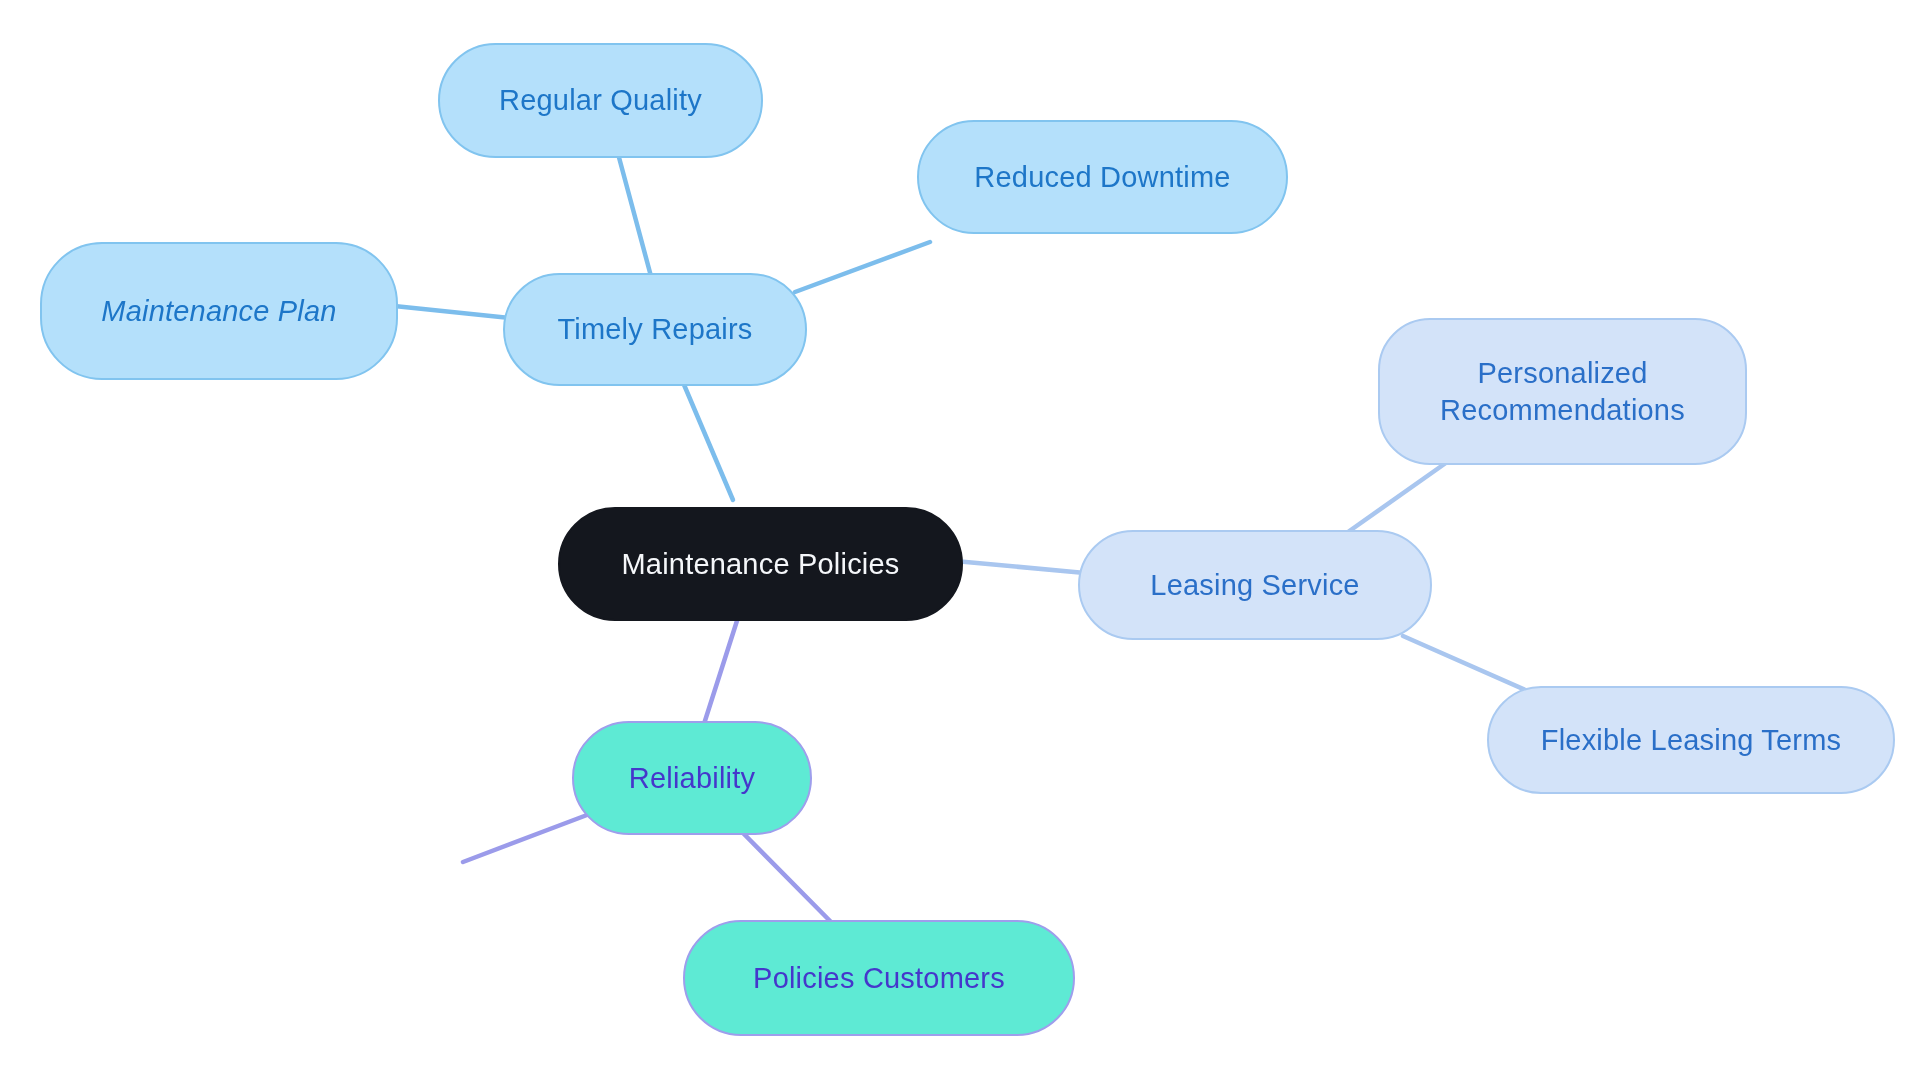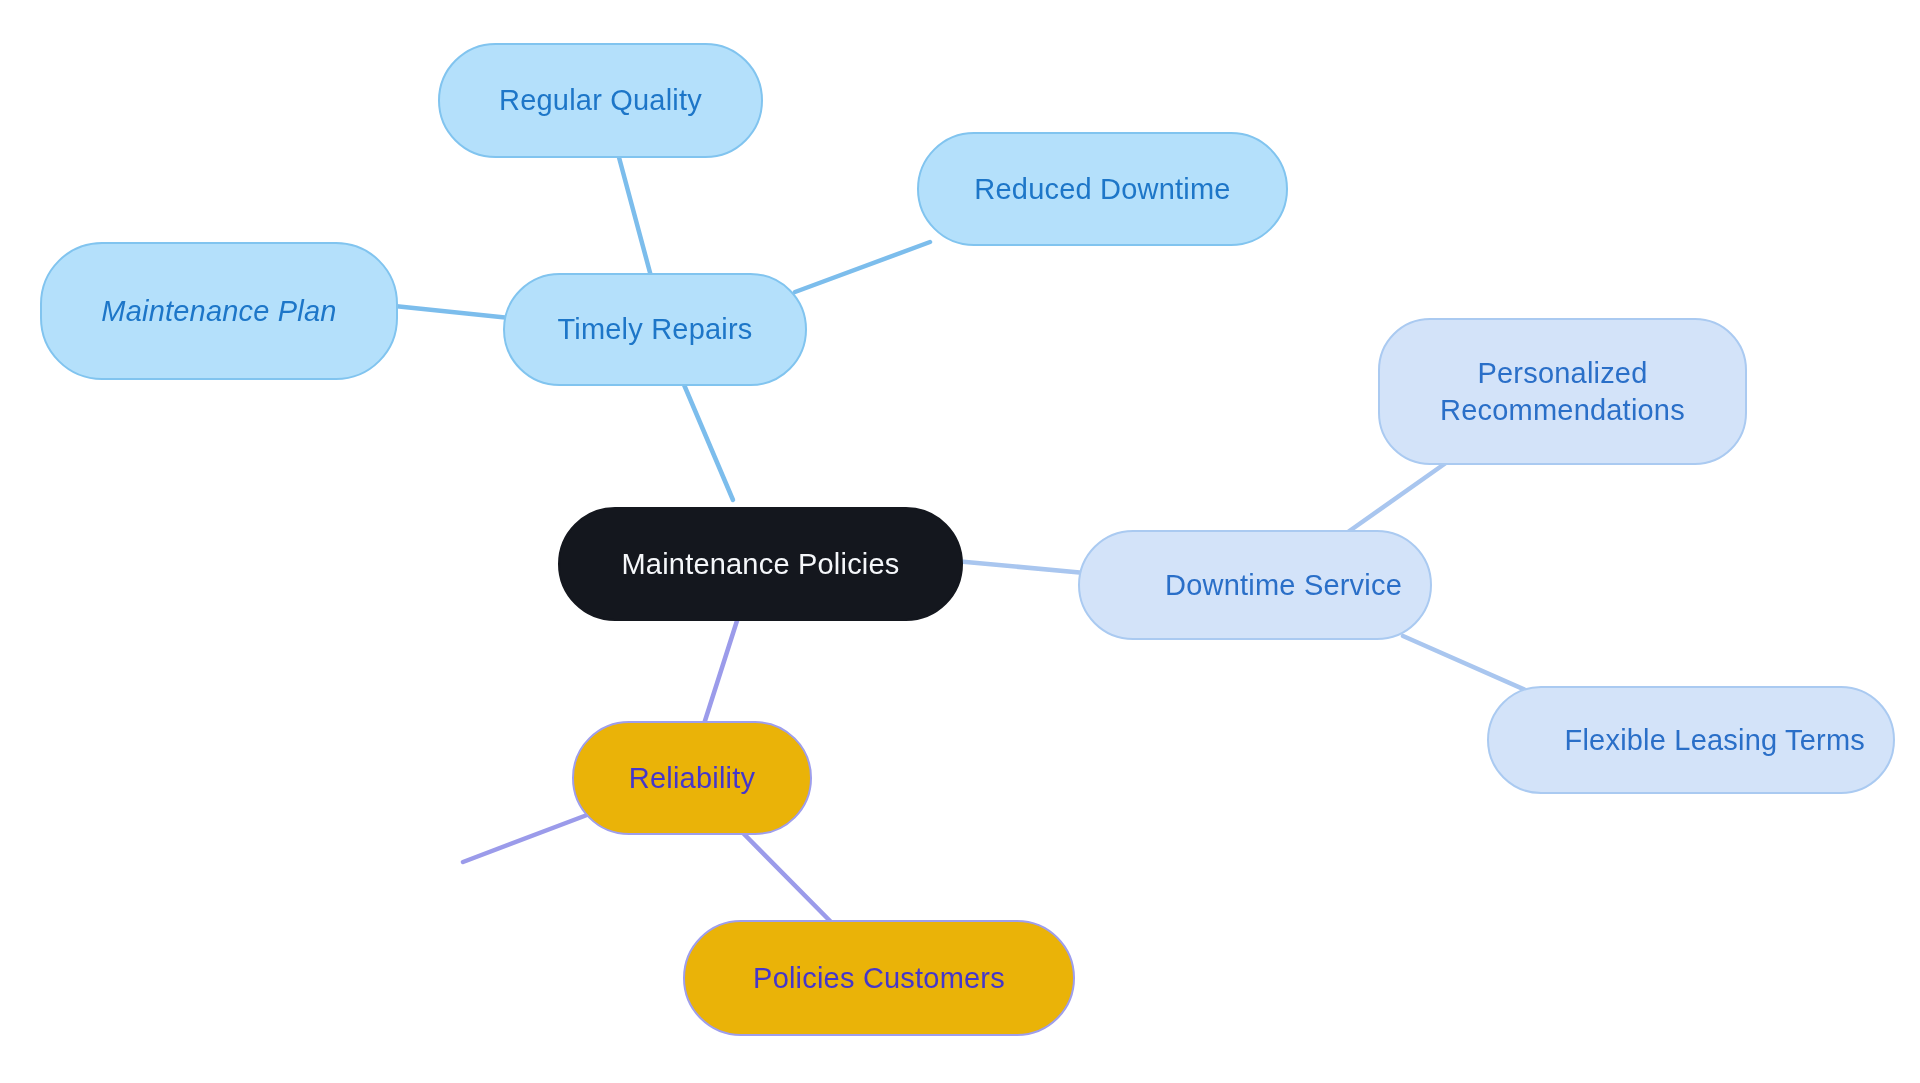--- a/index.html
+++ b/index.html
@@ -56,24 +56,23 @@
   }
   .node-sky {
     background: #b4e0fb;
     border-color: #81c4ef;
     color: #1d76c8;
   }
   .node-cs {
     background: #d3e3f9;
     border-color: #aacaf1;
     color: #2a6fc8;
-    justify-content: flex-end;
   }
   .node-purple {
-    background: #eab308;
+    background: #5eead4;
     border-color: #9e9eec;
     color: #4537cb;
   }
 </style>
 </head>
 <body>
 
 <div class="canvas">
 
   <svg class="edges-layer" viewBox="0 0 1920 1083">
@@ -95,29 +94,29 @@
   <div class="node node-root" style="left:558px; top:494px; width:405px; height:114px;margin-top:13px;">
     <span>Maintenance Policies</span>
   </div>
 
   <div class="node node-sky" style="left:503px; top:273px; width:304px; height:113px;">
     <span>Timely Repairs</span>
   </div>
   <div class="node node-sky" style="left:438px; top:43px; width:325px; height:115px;">
     <span>Regular Quality</span>
   </div>
-  <div class="node node-sky" style="left:917px; top:132px; width:371px; height:114px;">
+  <div class="node node-sky" style="left:917px; top:120px; width:371px; height:114px;">
     <span>Reduced Downtime</span>
   </div>
   <div class="node node-sky" style="left:40px; top:242px; width:358px; height:138px;font-style:italic;">
     <span>Maintenance Plan</span>
   </div>
 
   <div class="node node-cs" style="left:1078px; top:530px; width:354px; height:110px;">
-    <span>Downtime Service</span>
+    <span>Leasing Service</span>
   </div>
   <div class="node node-cs" style="left:1378px; top:318px; width:369px; height:147px; border-radius:52px;">
     <span>Personalized Recommendations</span>
   </div>
   <div class="node node-cs" style="left:1487px; top:686px; width:408px; height:108px;">
     <span>Flexible Leasing Terms</span>
   </div>
 
   <div class="node node-purple" style="left:572px; top:721px; width:240px; height:114px;">
     <span>Reliability</span>

